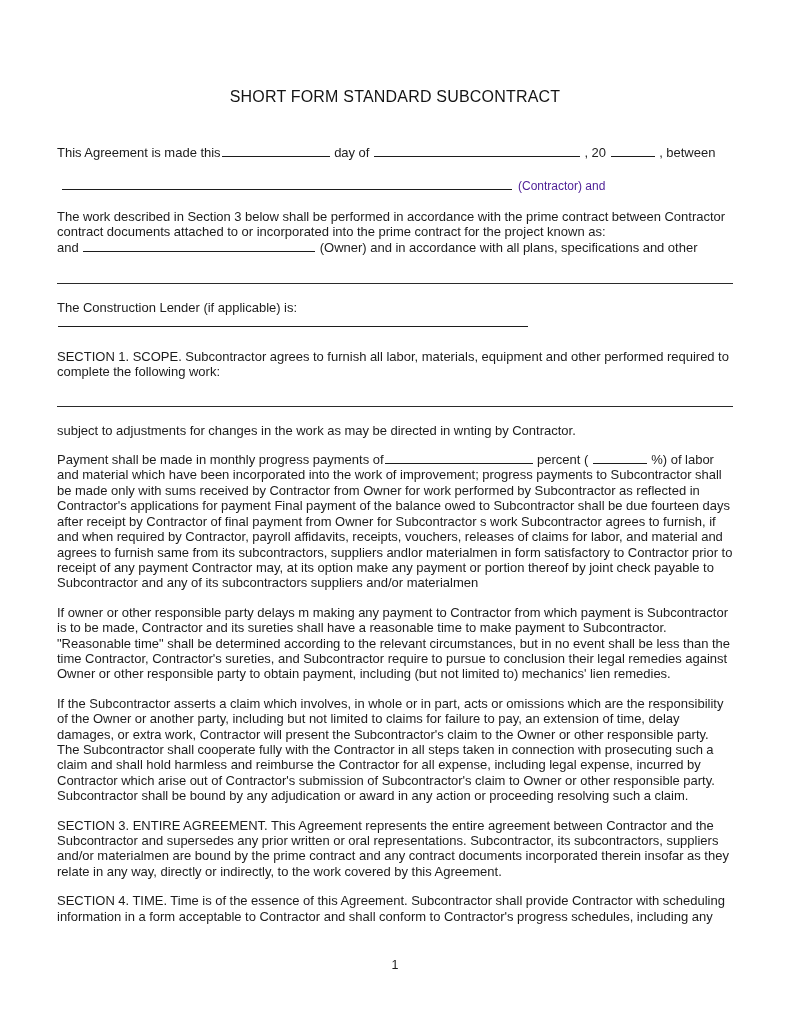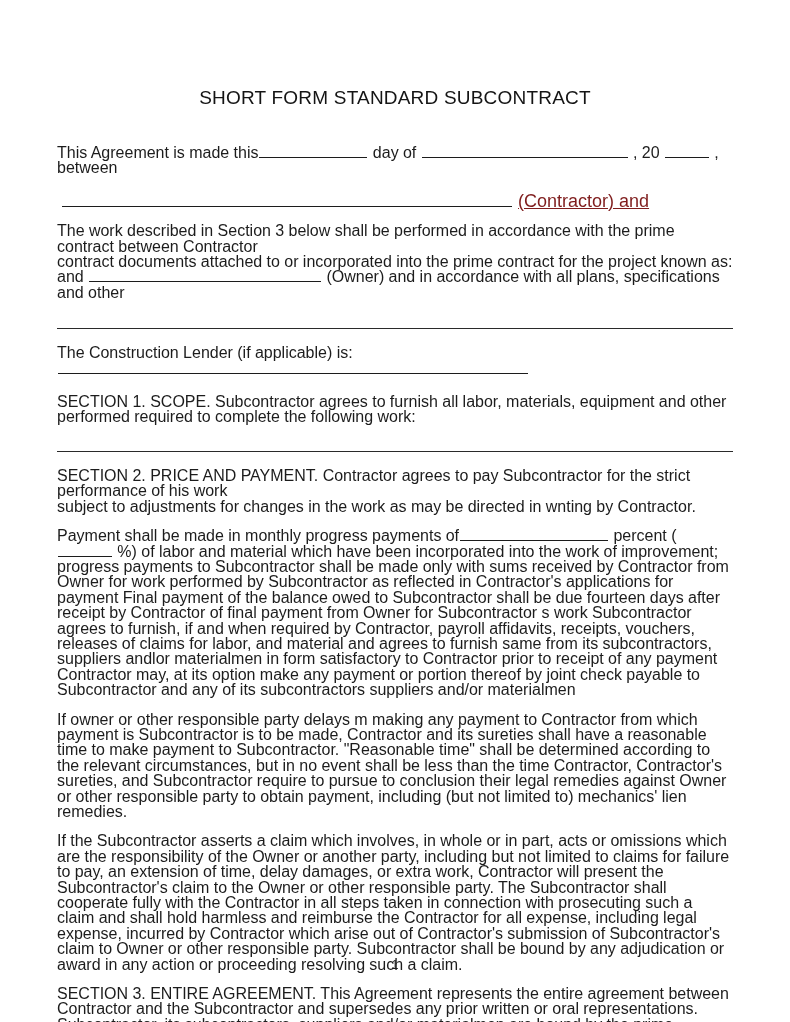--- a/index.html
+++ b/index.html
@@ -22,32 +22,32 @@
   .content {
     position: absolute;
     left: 57px;
     top: 0;
     width: 676px;
   }
 
   
   .doc-title {
     text-align: center;
-    font-size: 19px;
+    font-size: 16px;
     font-weight: 400;
     letter-spacing: 0.2px;
     margin: 0;
     padding-top: 88px;
     color: #141414;
     line-height: 1.1;
   }
 
   
   .para {
-    font-size: 16px;
+    font-size: 13px;
     line-height: 15.4px;
     margin: 0;
     color: #1c1c1c;
     text-align: left;
     word-spacing: -0.1px;
   }
 
   .bold { font-weight: normal; }
 
   
@@ -63,25 +63,24 @@
   .blank.w-year     { width: 44px; }
   .blank.w-owner    { width: 232px; }
   .blank.w-sum      { width: 258px; }
   .blank.w-dollar   { width: 88px; }
   .blank.w-percent  { width: 148px; }
   .blank.w-pctnum   { width: 54px; }
   .blank.w-lender   { width: 470px; }
 
   
   .party-row {
-    font-size: 18px;
+    font-size: 12px;
     line-height: 15.4px;
     white-space: nowrap;
-    color: #7f1d1d;
-    text-decoration: underline;
+    color: #4c1d95;
   }
   .party-line {
     display: inline-block;
     width: 450px;
     border-bottom: 1.4px solid #1c1c1c;
     height: 11px;
     margin-left: 5px;
     margin-right: 6px;
     vertical-align: baseline;
   }
@@ -145,21 +144,20 @@
     <div class="sp-18"></div>
 
     <p class="para"><span class="bold">SECTION 1. SCOPE</span><span>. Subcontractor agrees to furnish all labor, materials, equipment and other performed required to complete the following work:</span></p>
 
     <div class="sp-26"></div>
 
     <div class="rule"></div>
 
     <div class="sp-16"></div>
 
-    <p class="para"><span class="bold">SECTION 2. PRICE AND PAYMENT</span><span>. Contractor agrees to pay Subcontractor for the strict performance of his work</span></p>
 
 
     <p class="para">subject to adjustments for changes in the work as may be directed in wnting by Contractor.</p>
 
     <div class="sp-14"></div>
 
     <p class="para"><span>Payment shall be made in monthly progress payments of</span><span class="blank w-percent"></span> <span>percent (</span> <span class="blank w-pctnum"></span> <span>%) of labor and</span> <span>material which have been incorporated into the work of improvement; progress payments to Subcontractor shall be made only with sums received by Contractor from Owner for work performed by Subcontractor as reflected in Contractor's applications for payment Final payment of the balance owed to Subcontractor shall be due fourteen days after receipt by Contractor of final payment from Owner for Subcontractor s work Subcontractor agrees to furnish, if and when required by Contractor, payroll affidavits, receipts, vouchers, releases of claims for labor, and material and agrees to furnish same from its subcontractors, suppliers andlor materialmen in form satisfactory to Contractor prior to receipt of any payment Contractor may, at its option make any payment or portion thereof by joint check payable to Subcontractor and any of its subcontractors suppliers and/or materialmen</span></p>
 
     <div class="sp-14"></div>
 

